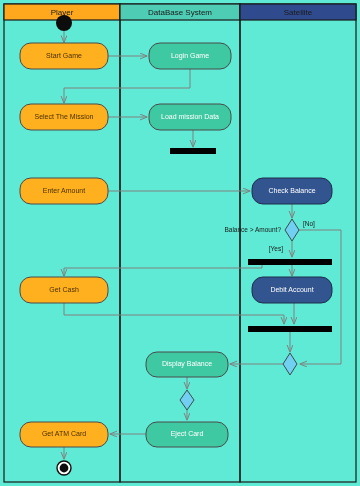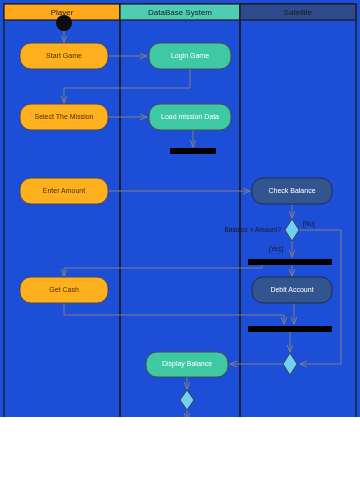--- a/index.html
+++ b/index.html
@@ -3,23 +3,23 @@
 <meta charset="utf-8">
 <style>
   html, body {
     margin: 0;
     padding: 0;
     background: #ffffff;
   }
   #diagram-root {
     position: relative;
     width: 360px;
-    height: 417px;
+    height: 486px;
     overflow: hidden;
-    background: #1d4ed8;
+    background: #5eead4;
     font-family: "Liberation Sans", sans-serif;
   }
   svg#canvas {
     display: block;
     width: 360px;
     height: 486px;
   }
   .lane-title {
     font-size: 8px;
     fill: #1a1a1a;

